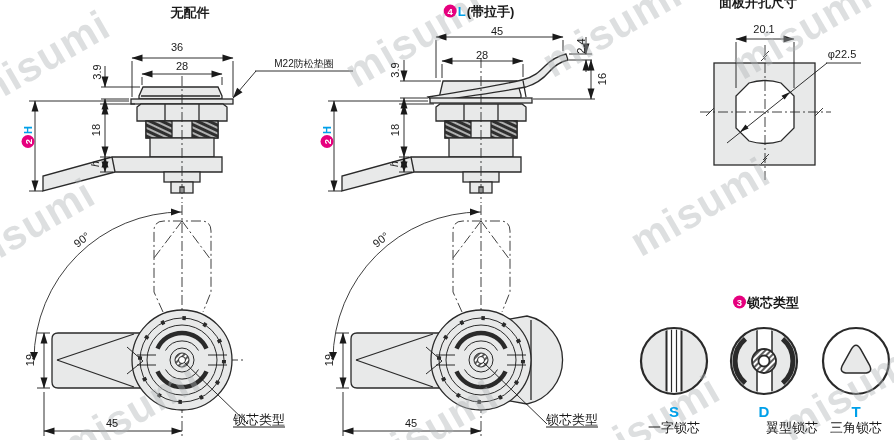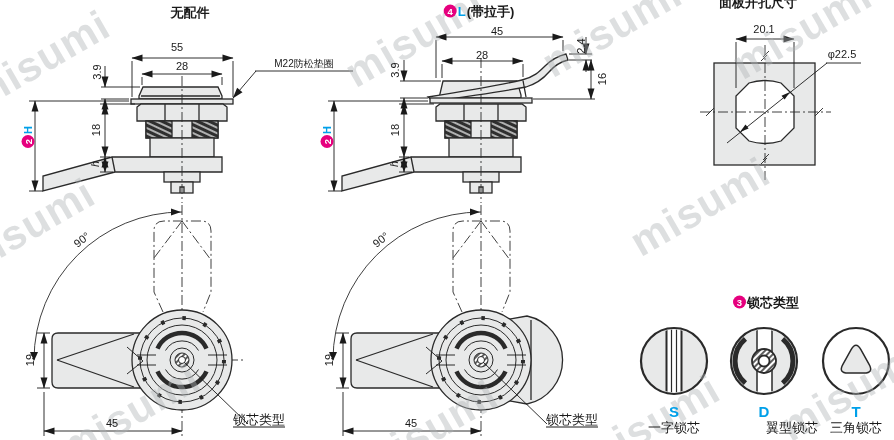--- a/index.html
+++ b/index.html
@@ -279,21 +279,21 @@
   <div class="wm" style="left:802px;top:30px">misumi</div>
   <div class="wm" style="left:25px;top:228px">misumi</div>
   <div class="wm" style="left:700px;top:207px">misumi</div>
   <div class="wm" style="left:130px;top:413px">misumi</div>
   <div class="wm" style="left:428px;top:430px">misumi</div>
   <div class="wm" style="left:650px;top:424px">misumi</div>
   <div class="wm" style="left:850px;top:392px">misumi</div>
 
   <div>
     <div class="txt title cjk" style="left:190px;top:12px">无配件</div>
-    <div class="txt" style="left:177px;top:47px">55</div>
+    <div class="txt" style="left:177px;top:47px">36</div>
     <div class="txt" style="left:182px;top:66px">28</div>
     <div class="txt rot" style="left:97px;top:72px">3.9</div>
     <div class="txt rot" style="left:96px;top:130px">18</div>
     <div class="txt rot italic" style="left:95px;top:164px">h</div>
     <div class="txt rot dimflex" style="left:28px;top:137px">
       <span class="cnum">2</span>
       <span class="cyan">H</span>
     </div>
     <div class="txt" style="left:304px;top:64px;font-size:10px">M22防松垫圈</div>
   </div>

